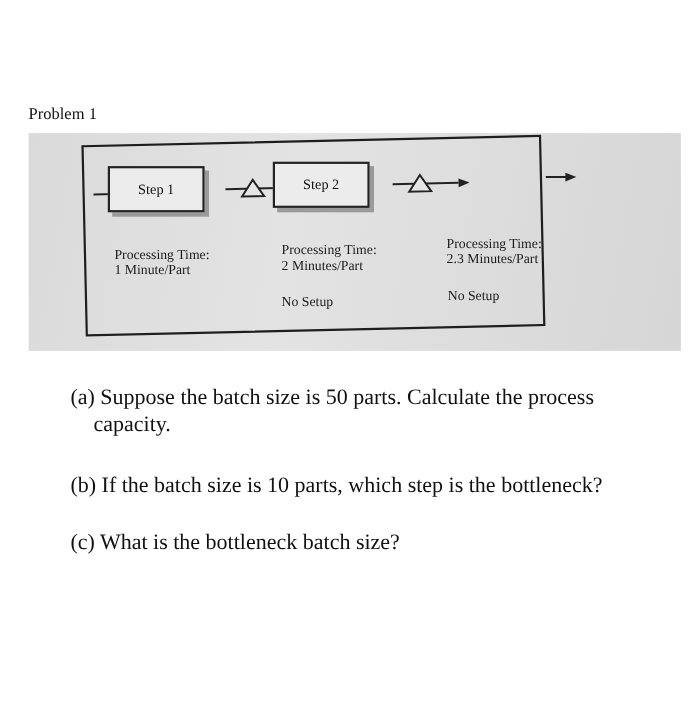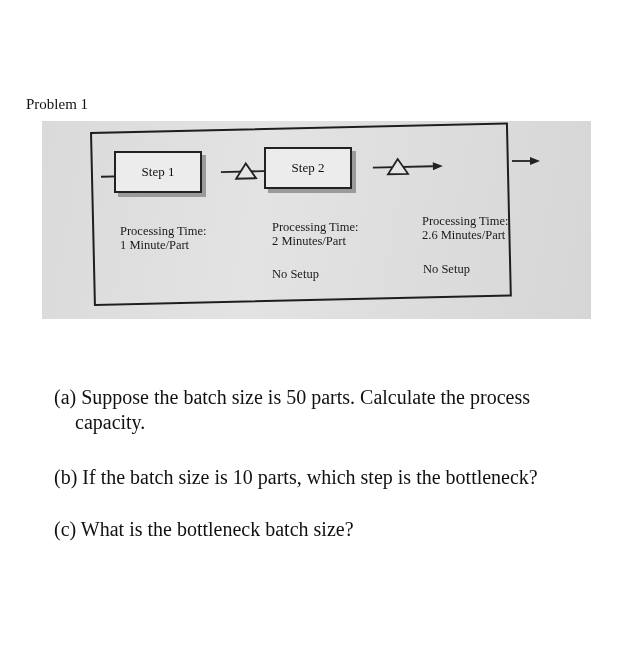--- a/index.html
+++ b/index.html
@@ -1,28 +1,28 @@
 <!DOCTYPE html>
 <html><head>
   <meta charset="utf-8">
   <style>
     html, body { margin: 0; padding: 0; background: #ffffff; }
     body { width: 630px; height: 647px; position: relative; overflow: hidden;
            font-family: "Liberation Serif", "DejaVu Serif", serif; color: #111; }
     .title { position: absolute; left: 26px; top: 96px; font-size: 15px; }
-    .photo { position: absolute; left: 26px; top: 121px; width: 549px; height: 198px;
-             background: linear-gradient(100deg, #dadada 0%, #e3e3e3 40%, #d6d6d6 100%); margin-left: 16px; }
+    .photo { position: absolute; left: 26px; top: 121px; width: 593px; height: 198px;
+             background: linear-gradient(100deg, #dadada 0%, #e3e3e3 40%, #d6d6d6 100%); }
     .frame { position: absolute; left: 48px; top: 11px; width: 414px; height: 170px;
              border: 2px solid #1e1e1e; transform: rotate(-1.3deg); transform-origin: left top; }
     .box { position: absolute; width: 84px; height: 38px; border: 2px solid #222;
            background: #ececec; box-shadow: 4px 4px 0 #9a9a9a;
            font-size: 13px; display: flex; align-items: center; justify-content: center; }
     .lbl { position: absolute; font-size: 12.5px; line-height: 14px; color: #1a1a1a; }
     svg.flow { position: absolute; left: 0; top: 0; }
-    .q { position: absolute; left: 54px; font-size: 20px; line-height: 25px; width: 560px; margin-top: 36px; }
+    .q { position: absolute; left: 64px; font-size: 20px; line-height: 25px; width: 560px; }
     .q .cont { display: block; padding-left: 21px; font-family: Liberation Serif, serif; }
   </style>
 </head>
 <body>
 
 <div class="title">Problem 1</div>
 
 <div class="photo">
   <div class="frame">
     <svg class="flow" width="414" height="60">
@@ -62,21 +62,21 @@
   <div class="lbl" style="left:230px; top:99px;">
     <div>Processing Time:</div>
     <div>2 Minutes/Part</div>
   </div>
   <div class="lbl" style="left:230px; top:146px;">
     <div>No Setup</div>
   </div>
 
   <div class="lbl" style="left:380px; top:93px;">
     <div>Processing Time:</div>
-    <div>2.6 Minutes/Part</div>
+    <div>2.3 Minutes/Part</div>
   </div>
   <div class="lbl" style="left:381px; top:141px;">
     <div>No Setup</div>
   </div>
 </div>
 
 <div class="q" style="top:349px;">
   <span>(a)</span>
   <span>Suppose the batch size is 50 parts. Calculate the process</span>
   <span class="cont">capacity.</span>

